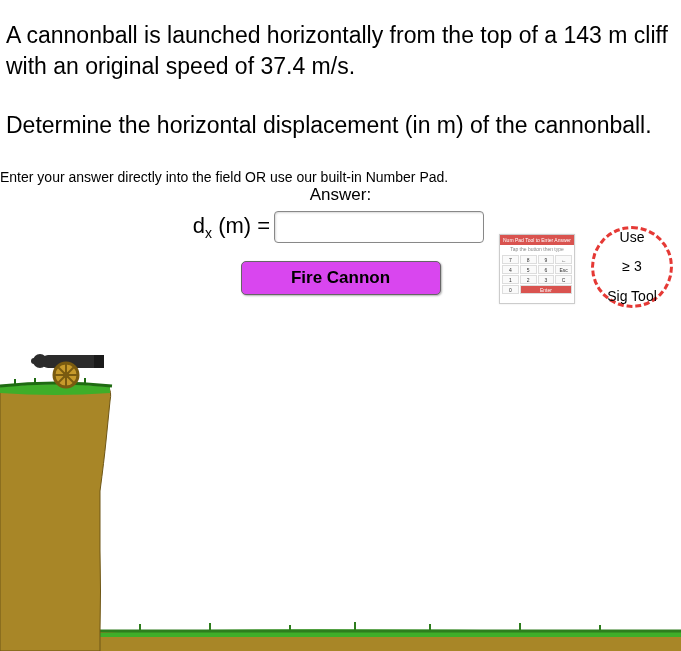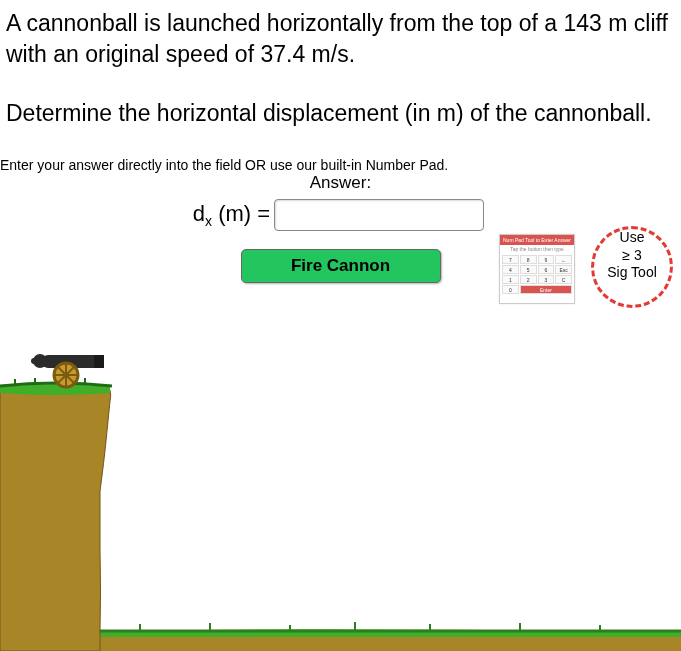--- a/index.html
+++ b/index.html
@@ -5,21 +5,21 @@
   * { box-sizing: border-box; margin: 0; padding: 0; }
   body {
     width: 681px;
     height: 651px;
     font-family: Arial, Helvetica, sans-serif;
     background: #fff;
     position: relative;
     overflow: hidden;
   }
   .question {
-    padding: 8px 6px 0 6px;
+    padding: 20px 6px 0 6px;
     font-size: 23px;
     line-height: 1.35;
     color: #000;
   }
   .question p { margin-bottom: 28px; }
   .instruction {
     text-align: left;
     font-size: 14px;
     margin-top: 6px;
     margin-bottom: 0;
@@ -49,21 +49,21 @@
     border-radius: 4px;
     font-size: 16px;
     padding: 4px 8px;
     box-shadow: inset 1px 1px 2px rgba(0,0,0,0.15);
   }
   .fire-btn {
     display: block;
     margin: 0 auto;
     width: 200px;
     height: 34px;
-    background: #22c55e;
+    background: #d946ef;
     border: 1px solid #666;
     border-radius: 5px;
     font-size: 17px;
     font-weight: bold;
     cursor: pointer;
     box-shadow: 1px 1px 2px rgba(0,0,0,0.3);
   }
   
   .numpad {
     position: absolute;
@@ -121,21 +121,21 @@
     position: absolute;
     top: 226px;
     right: 8px;
     width: 82px;
     height: 82px;
     border: 3px dashed #e53935;
     border-radius: 50%;
     display: flex;
     flex-direction: column;
     align-items: center;
-    justify-content: flex-start;
+    justify-content: space-between;
     font-size: 14px;
     line-height: 1.25;
     text-align: center;
   }
   
   .scene {
     position: absolute;
     left: 0;
     bottom: 0;
     width: 681px;

